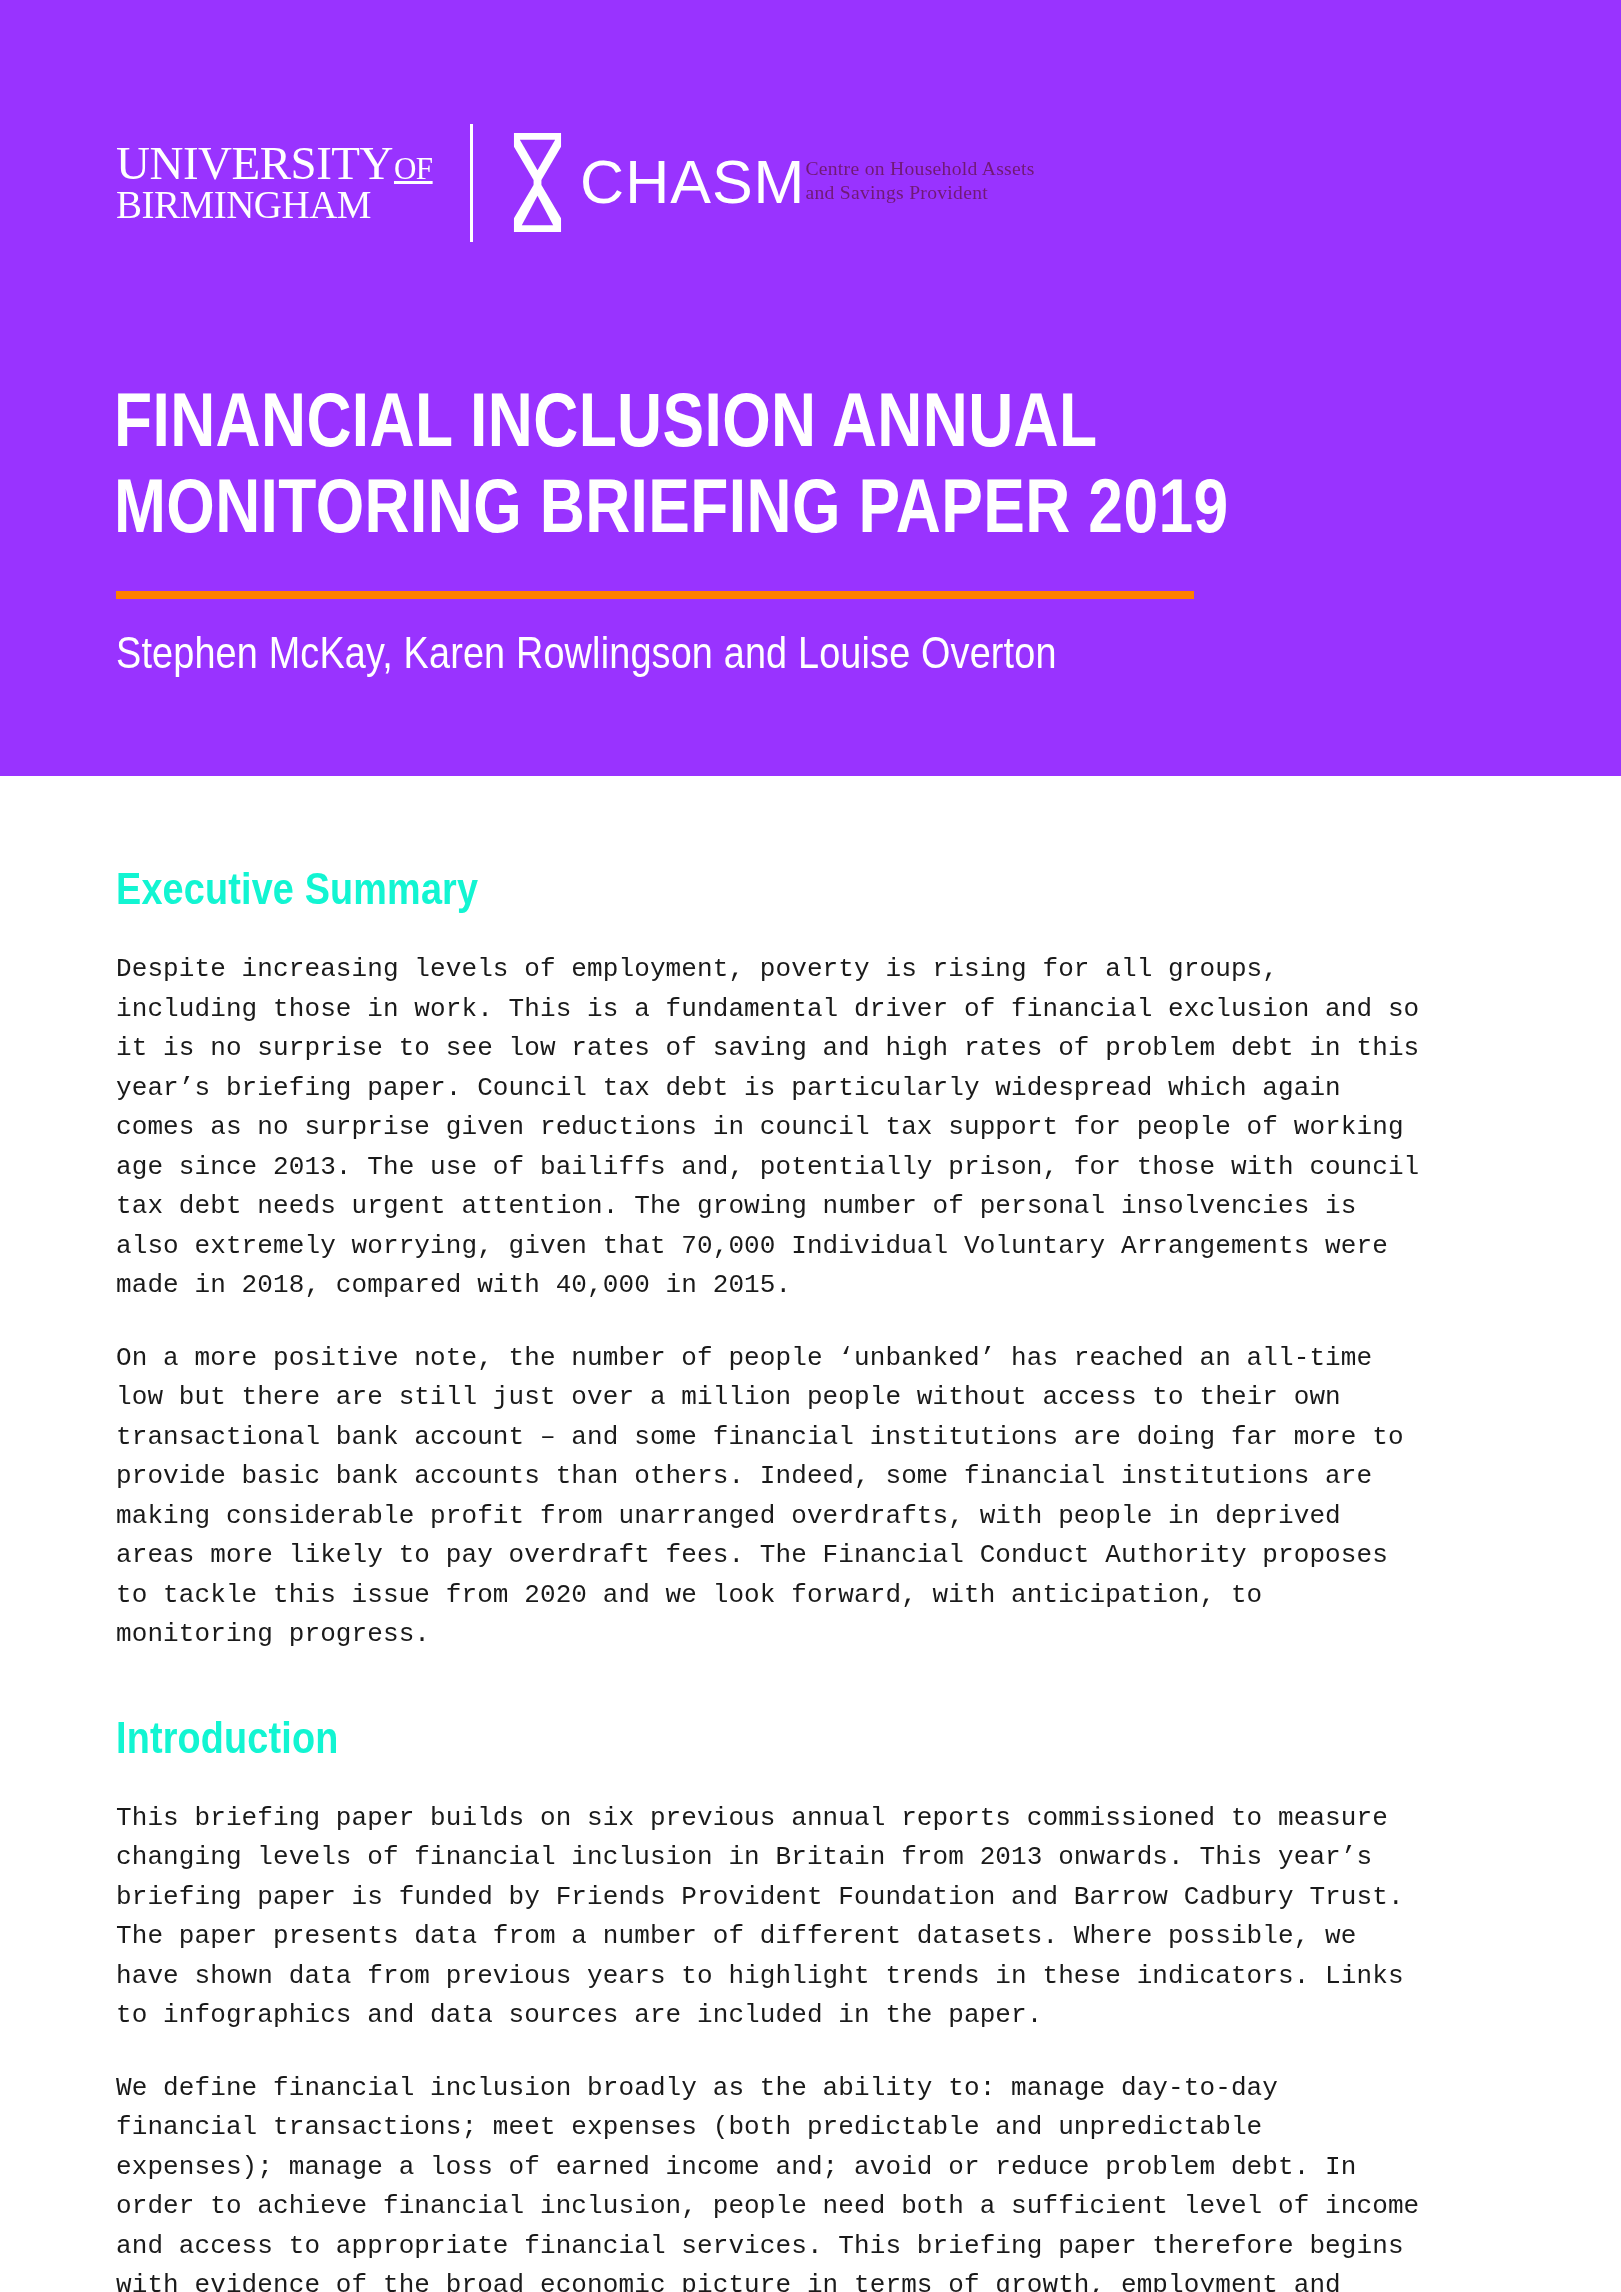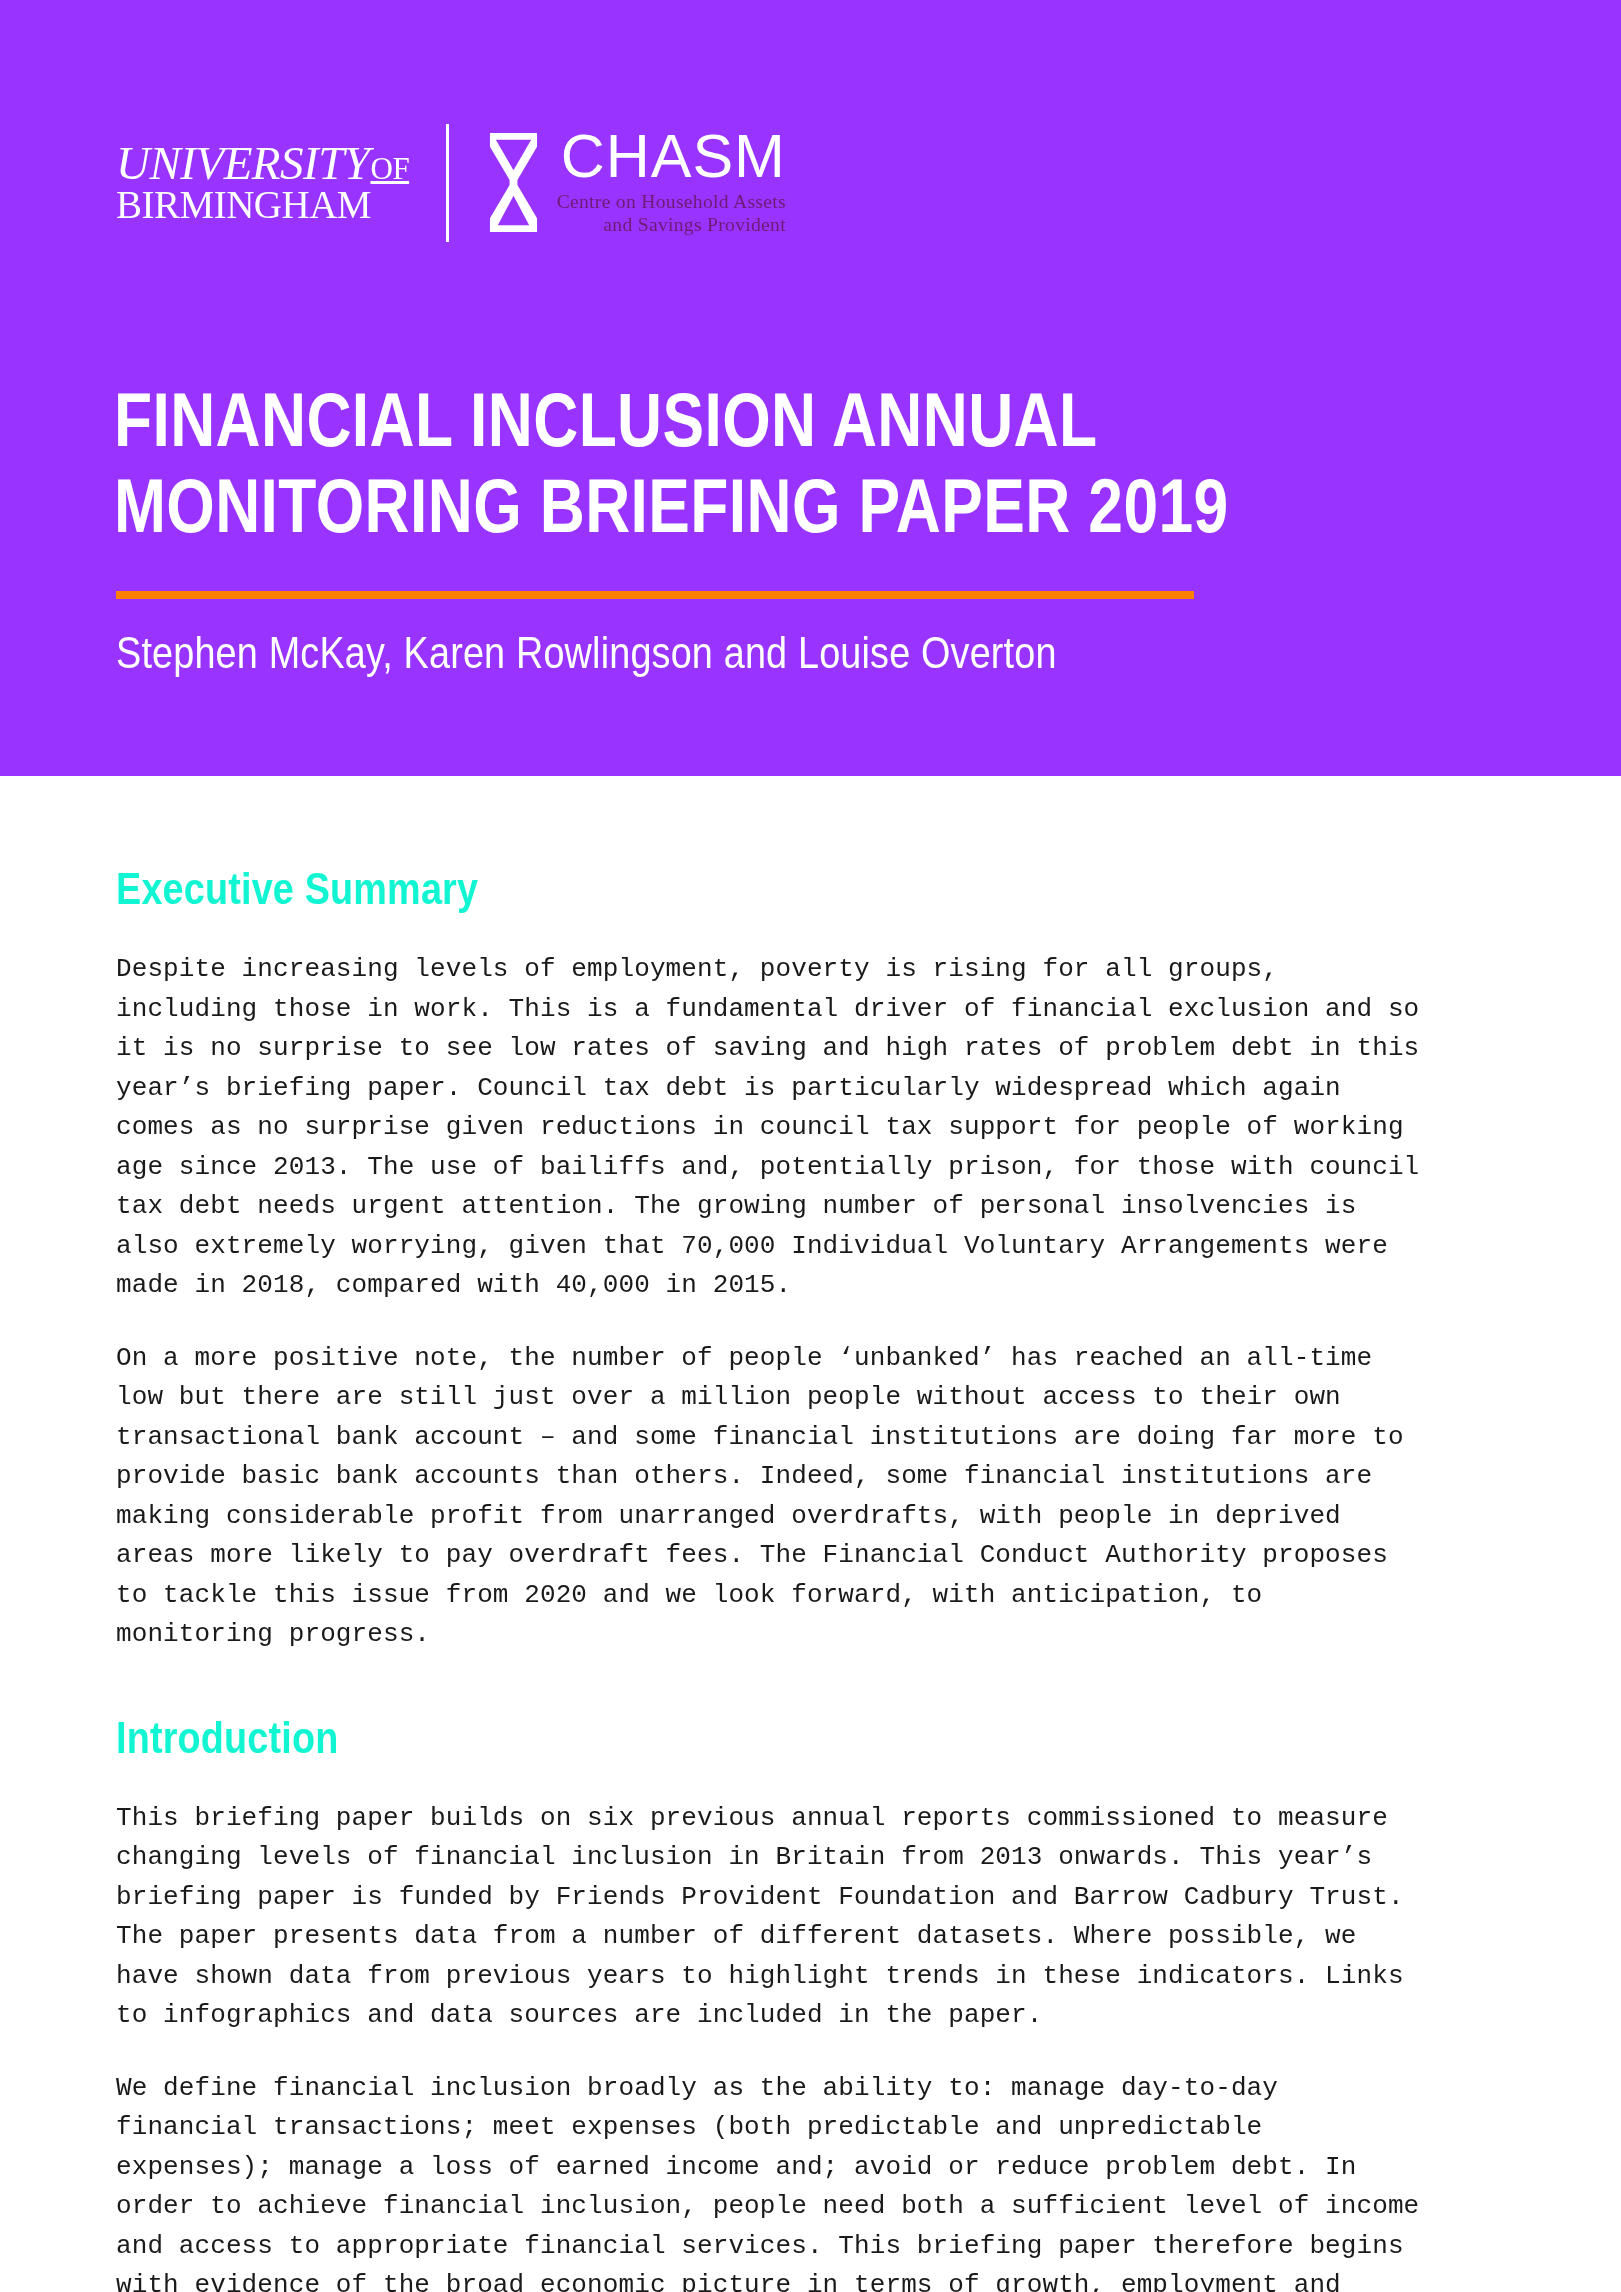--- a/index.html
+++ b/index.html
@@ -55,21 +55,20 @@
 
   .uob-line-1 {
     font-size: 47px;
     display: flex;
     align-items: baseline;
   }
 
   .uob-word-university {
     font-size: 47px;
     letter-spacing: -0.5px;
-    font-style: italic;
   }
 
   .uob-word-of {
     font-size: 31px;
     letter-spacing: -0.5px;
     margin-left: 1px;
     text-decoration: underline;
   }
 
   .uob-line-2 {
@@ -92,23 +91,22 @@
 
   .hourglass-icon {
     width: 51px;
     height: 103px;
     flex: 0 0 auto;
     margin-right: 17.6px;
   }
 
   .chasm-text-block {
     display: flex;
-    flex-direction: column;
+    flex-direction: row;
     justify-content: center;
-    text-align: right;
   }
 
   .chasm-wordmark {
     font-family: "Liberation Sans", sans-serif;
     font-size: 61px;
     font-weight: 300;
     color: #ffffff;
     letter-spacing: 1px;
     line-height: 0.95;
   }

